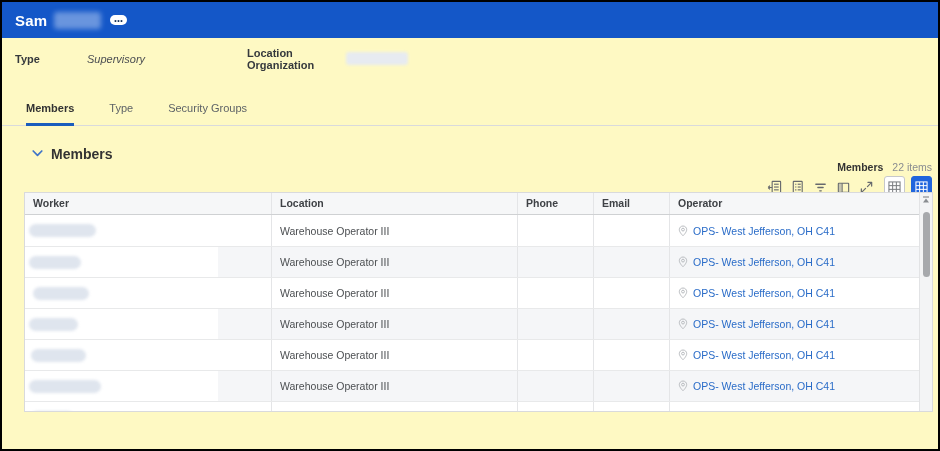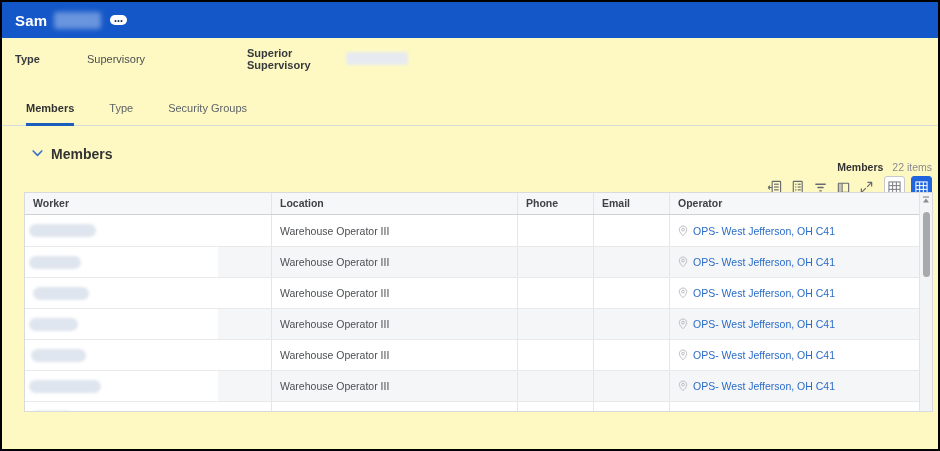--- a/index.html
+++ b/index.html
@@ -24,21 +24,21 @@
     letter-spacing:.5px; text-align:center; cursor:pointer; padding:0;
     font-weight:bold;
   }
   
   .meta{ padding:14px 0 0 13px; font-size:11px; }
   .meta-row{ display:flex; align-items:center; height:13px; margin-bottom:14px; }
   .meta-label{ font-weight:bold; color:#36393d; }
   .meta-label.c1{ width:72px; }
   .meta-label.c3{ width:92px; }
   .meta-value{ color:#4b4e52; }
-  .meta-value.c2{ width:160px; }
+  .meta-value.c2{ width:160px;font-style:italic; }
   .meta-blur{ width:62px; height:13px; margin-left:7px; border-radius:3px;
     background:#e7ebf1; filter:blur(1.5px); }
   
   .tabs{ margin-top:37px; padding-left:24px; border-bottom:1px solid #d9dadc;
     display:flex; }
   .tab{ font-size:11px; color:#5e6367; padding-bottom:9px; margin-right:35px;
     cursor:pointer; border-bottom:3px solid transparent; margin-bottom:-1px; }
   .tab.active{ color:#333; font-weight:bold; border-bottom-color:var(--accent,#1a5dbd); }
   
   .section-header{ margin:20px 0 0 30px; display:flex; align-items:center; height:15px; }
@@ -102,21 +102,21 @@
   <div class="banner">
     <span class="banner-title">Sam</span>
     <span class="banner-blur"></span>
     <button class="related-actions">•••</button>
   </div>
 
   <div class="meta">
     <div class="meta-row">
       <span class="meta-label c1">Type</span>
       <span class="meta-value c2">Supervisory</span>
-      <span class="meta-label c3">Superior Supervisory</span>
+      <span class="meta-label c3">Location Organization</span>
       <span class="meta-blur"></span>
     </div>
   </div>
 
   <div class="tabs">
     <div class="tab active">Members</div>
     <div class="tab">Type</div>
     <div class="tab">Security Groups</div>
   </div>
 

